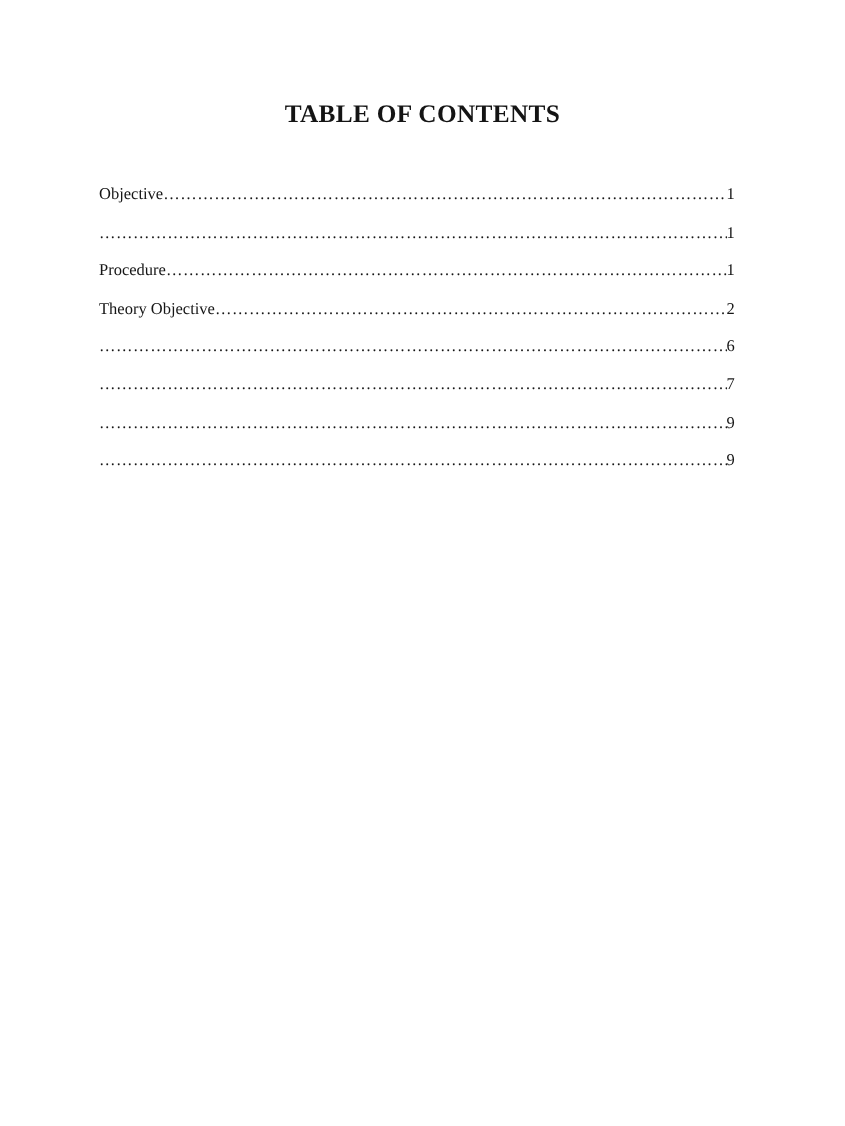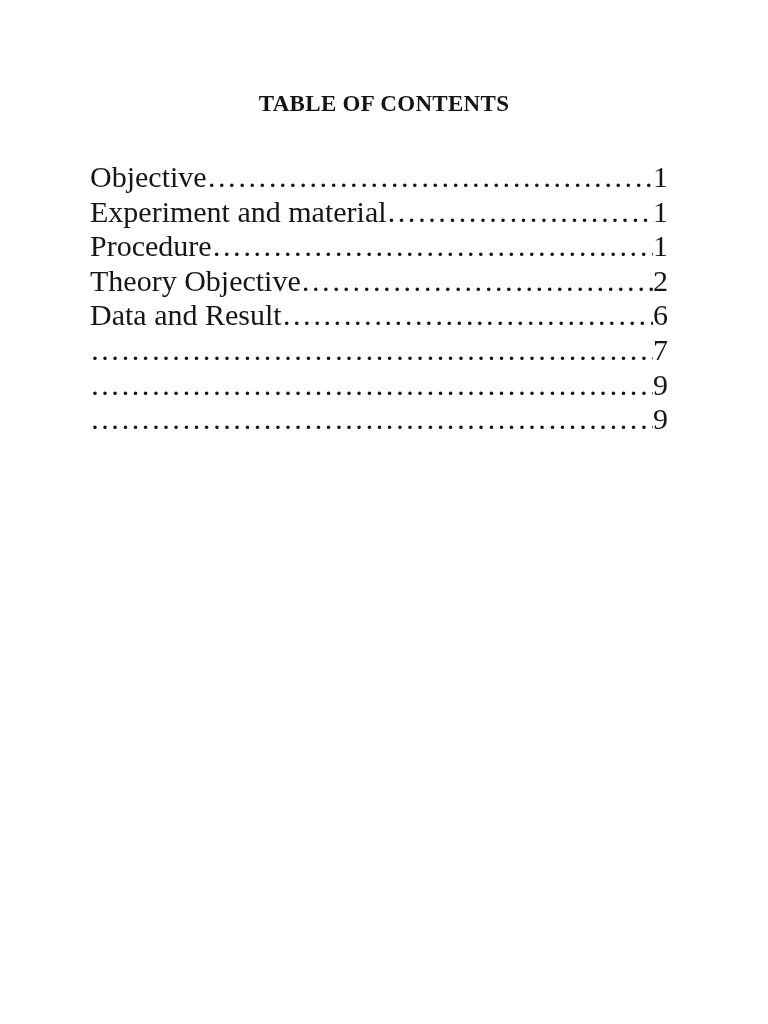--- a/index.html
+++ b/index.html
@@ -31,21 +31,21 @@
     position: absolute;
     top: 160px;
     left: 90px;
     width: 578px;
   }
   .toc-row {
     display: flex;
     align-items: baseline;
     height: 34.6px;
     line-height: 34.6px;
-    font-size: 30px;
+    font-size: 15px;
     white-space: nowrap;
   }
   .toc-label {
     flex: 0 0 auto;
   }
   .toc-leader {
     flex: 1 1 auto;
     overflow: hidden;
     white-space: nowrap;
     letter-spacing: 0.5px;
@@ -63,39 +63,37 @@
 
   <div class="toc">
 
     <div class="toc-row">
       <span class="toc-label">Objective</span>
       <span class="toc-leader">…………………………………………………………………………………………………………………………………………………………</span>
       <span class="toc-page">1</span>
     </div>
 
     <div class="toc-row">
-      <span class="toc-label">Experiment and material </span>
       <span class="toc-leader">…………………………………………………………………………………………………………………………………………………………</span>
       <span class="toc-page">1</span>
     </div>
 
     <div class="toc-row">
       <span class="toc-label">Procedure</span>
       <span class="toc-leader">…………………………………………………………………………………………………………………………………………………………</span>
       <span class="toc-page">1</span>
     </div>
 
     <div class="toc-row">
       <span class="toc-label">Theory Objective</span>
       <span class="toc-leader">…………………………………………………………………………………………………………………………………………………………</span>
       <span class="toc-page">2</span>
     </div>
 
     <div class="toc-row">
-      <span class="toc-label">Data and Result</span>
       <span class="toc-leader">…………………………………………………………………………………………………………………………………………………………</span>
       <span class="toc-page">6</span>
     </div>
 
     <div class="toc-row">
       <span class="toc-leader">…………………………………………………………………………………………………………………………………………………………</span>
       <span class="toc-page">7</span>
     </div>
 
     <div class="toc-row">

